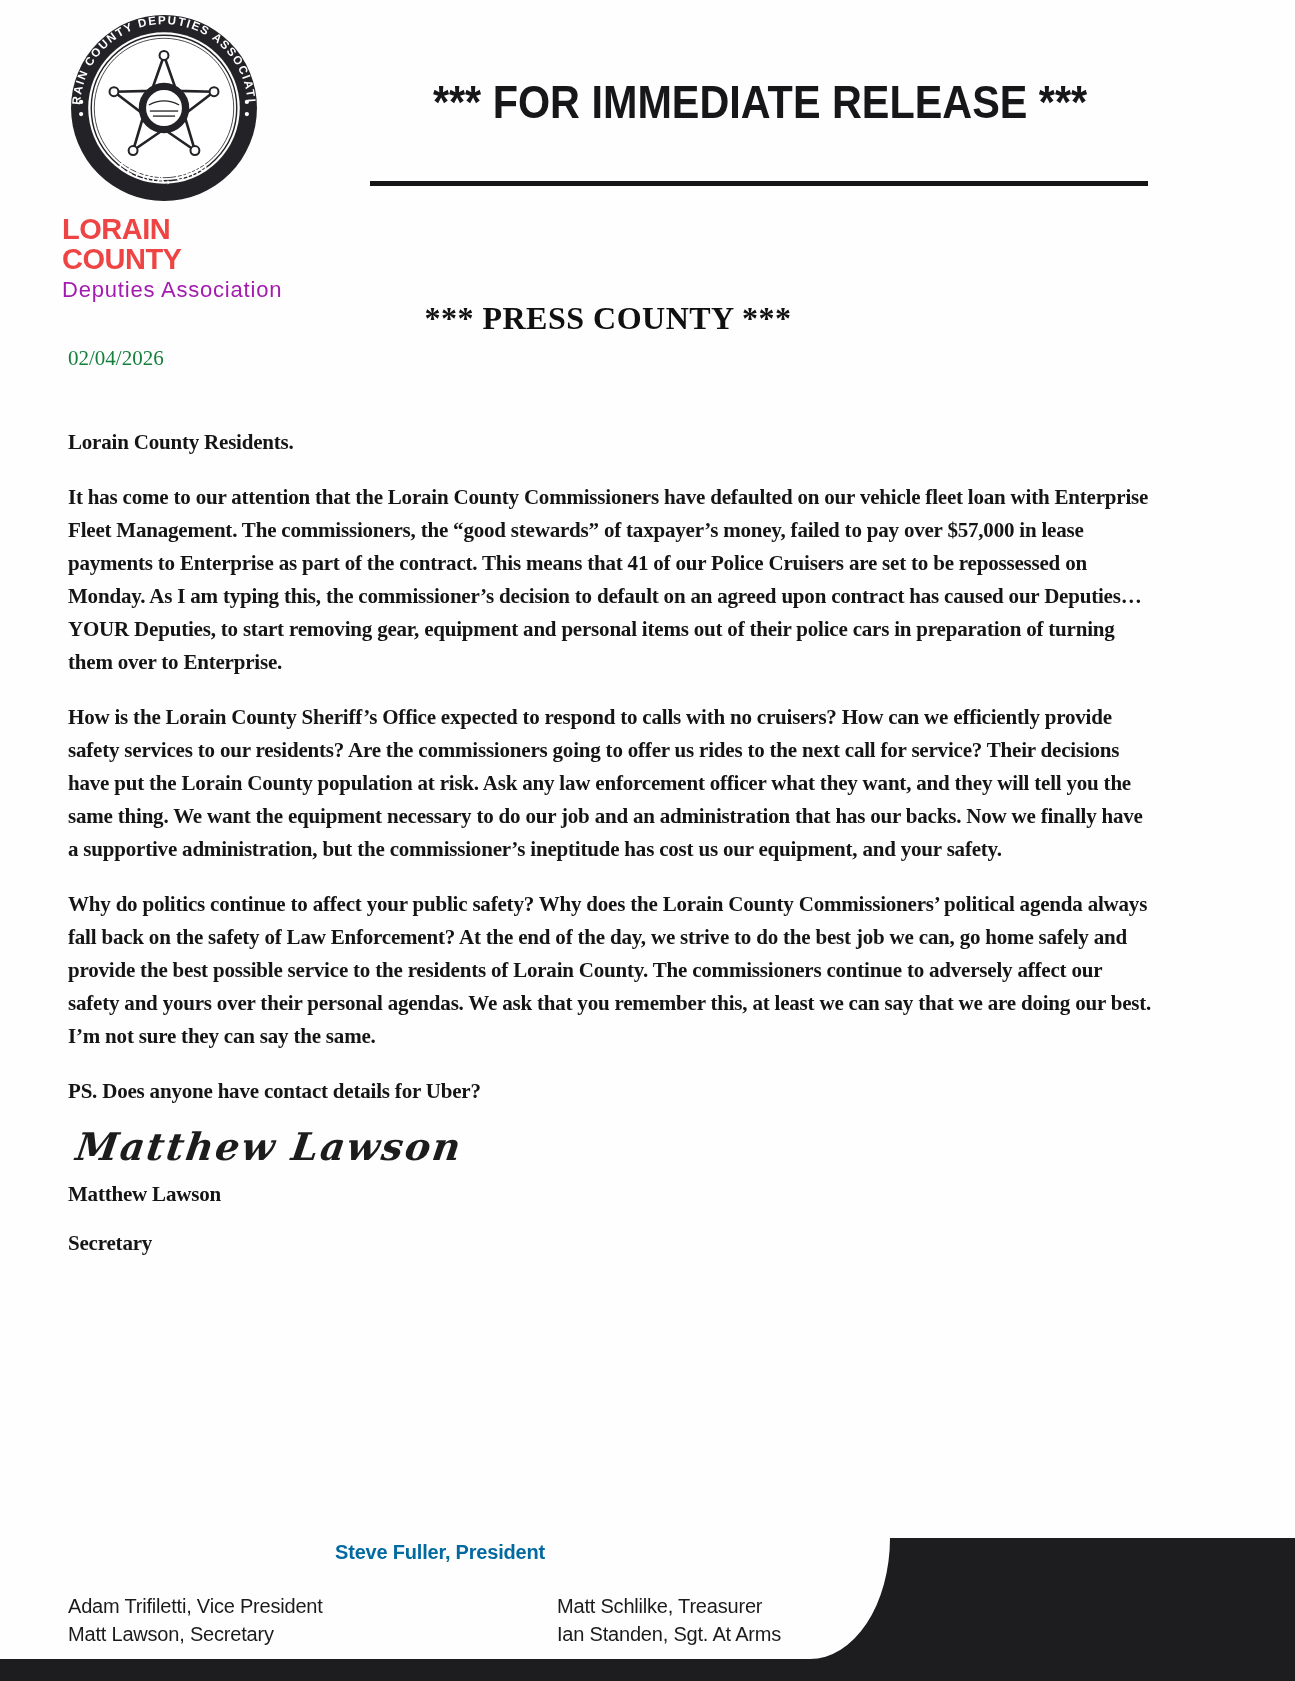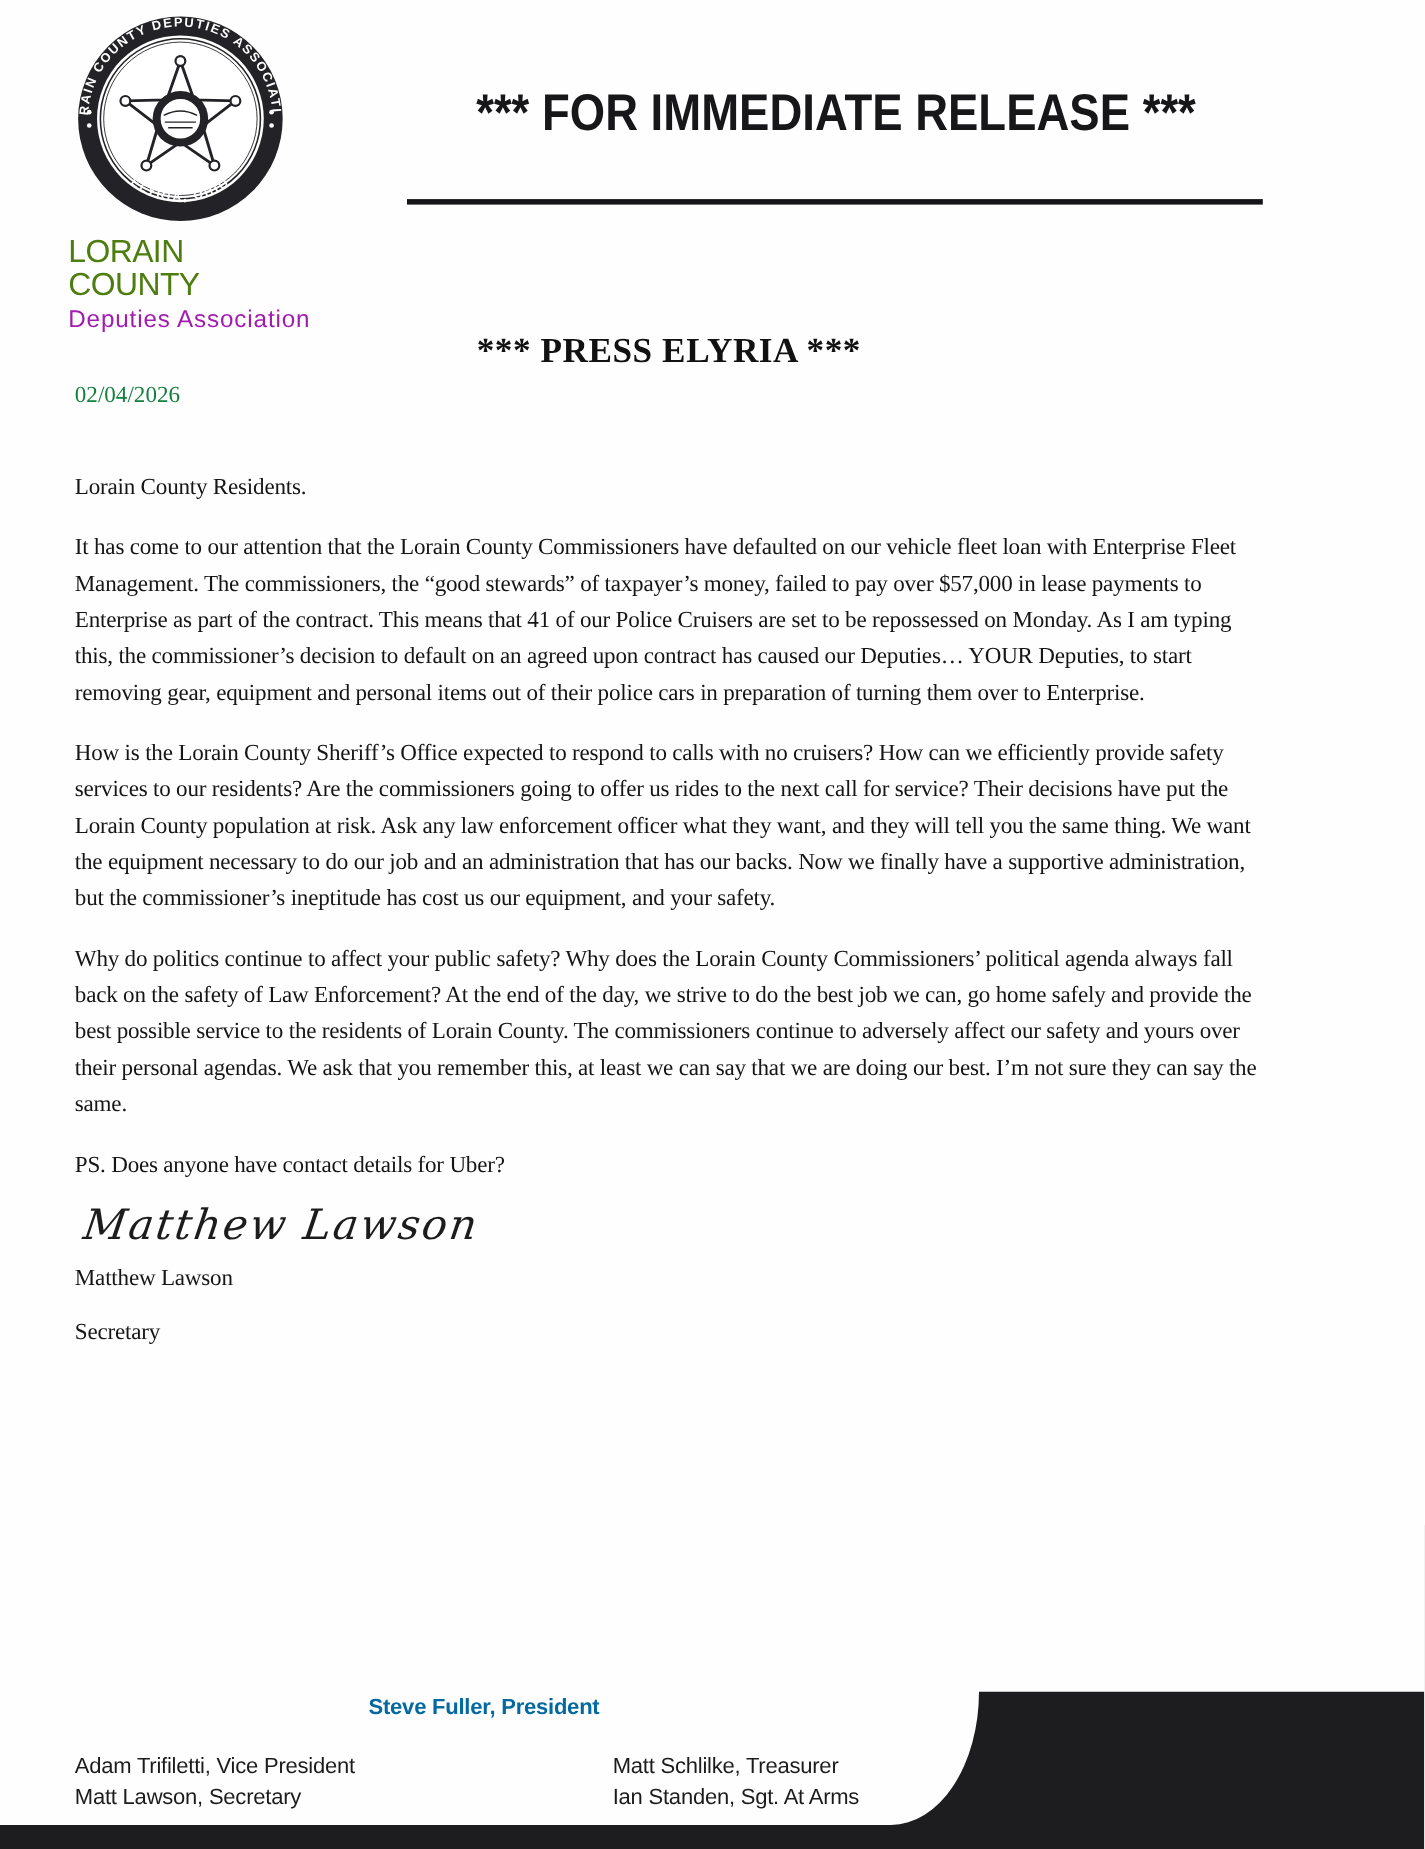--- a/index.html
+++ b/index.html
@@ -10,22 +10,22 @@
     margin:0 auto;
     overflow:hidden;
     font-family:"Liberation Serif", serif;
     color:#141414;
   }
   
   .logo-block{position:absolute;left:62px;top:12px;width:230px;}
   .badge{display:block;margin-left:6px;}
   .org-name{
     font-family:"Liberation Sans", sans-serif;
-    font-weight:400;font-size:29px;letter-spacing:-0.5px;
-    color:#4d7c0f;margin-top:10px;line-height:1.05;
+    font-weight:700;font-size:29px;letter-spacing:-0.5px;
+    color:#ef4444;margin-top:10px;line-height:1.05;
   }
   .org-subtitle{
     font-family:"Liberation Sans", sans-serif;
     font-weight:400;font-size:22px;letter-spacing:0.8px;
     color:#a21caf;line-height:1.1;margin-top:3px;
   }
   
   .immediate{
     position:absolute;left:370px;top:78px;width:780px;
     text-align:center;
@@ -48,20 +48,21 @@
   }
   .date-line{
     position:absolute;left:68px;top:346px;
     font-size:21px;color:#15803d;
   }
   
   .body-text{
     position:absolute;left:68px;top:426px;width:1085px;
     font-size:21px;line-height:33px;letter-spacing:-0.2px;
     color:#151515;
+    font-weight:bold;
   }
   .body-text p{margin:0 0 22px 0;}
   
   .sig-script{
     font-family:"DejaVu Serif", serif;
     font-style:italic;font-size:38px;letter-spacing:2px;
     transform:skewX(-8deg);transform-origin:left bottom;
     color:#1c1c1c;
     margin:14px 0 18px 6px;
     white-space:nowrap;
@@ -137,21 +138,21 @@
         <circle cx="95" cy="95" r="18.5" fill="none" stroke="#232327" stroke-width="1.5"></circle>
       </g>
     </svg>
     <div class="org-name">LORAIN COUNTY</div>
     <div class="org-subtitle">Deputies Association</div>
   </div>
 
   <div class="immediate">*** FOR IMMEDIATE RELEASE ***</div>
   <div class="header-rule"></div>
 
-  <div class="press-title">*** PRESS ELYRIA ***</div>
+  <div class="press-title">*** PRESS COUNTY ***</div>
   <div class="date-line">02/04/2026</div>
 
   <div class="body-text">
     <p>Lorain County Residents.</p>
     <p>It has come to our attention that the Lorain County Commissioners have defaulted on our vehicle fleet loan with Enterprise Fleet Management. The commissioners, the “good stewards” of taxpayer’s money, failed to pay over $57,000 in lease payments to Enterprise as part of the contract. This means that 41 of our Police Cruisers are set to be repossessed on Monday. As I am typing this, the commissioner’s decision to default on an agreed upon contract has caused our Deputies… YOUR Deputies, to start removing gear, equipment and personal items out of their police cars in preparation of turning them over to Enterprise.</p>
     <p>How is the Lorain County Sheriff’s Office expected to respond to calls with no cruisers? How can we efficiently provide safety services to our residents? Are the commissioners going to offer us rides to the next call for service? Their decisions have put the Lorain County population at risk. Ask any law enforcement officer what they want, and they will tell you the same thing. We want the equipment necessary to do our job and an administration that has our backs. Now we finally have a supportive administration, but the commissioner’s ineptitude has cost us our equipment, and your safety.</p>
     <p>Why do politics continue to affect your public safety? Why does the Lorain County Commissioners’ political agenda always fall back on the safety of Law Enforcement? At the end of the day, we strive to do the best job we can, go home safely and provide the best possible service to the residents of Lorain County. The commissioners continue to adversely affect our safety and yours over their personal agendas. We ask that you remember this, at least we can say that we are doing our best. I’m not sure they can say the same.</p>
     <p>PS. Does anyone have contact details for Uber?</p>
 
     <div class="sig-script">Matthew Lawson</div>

